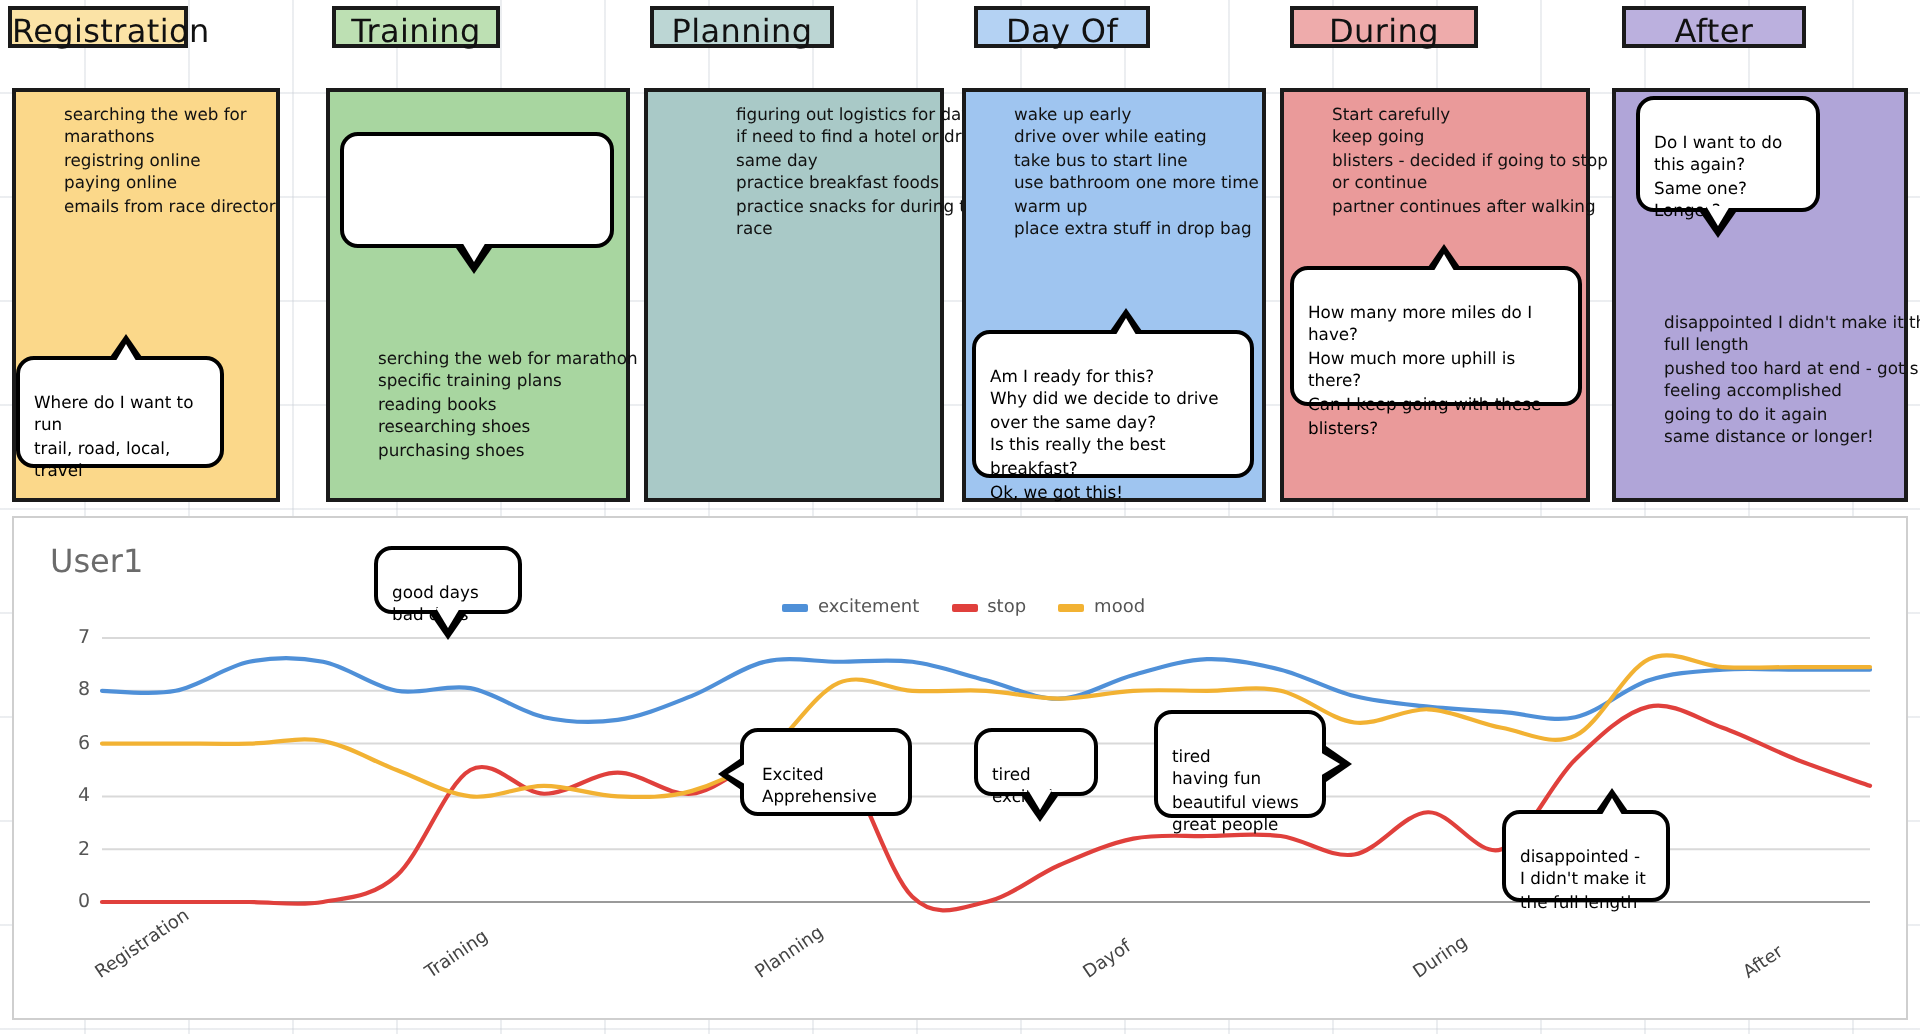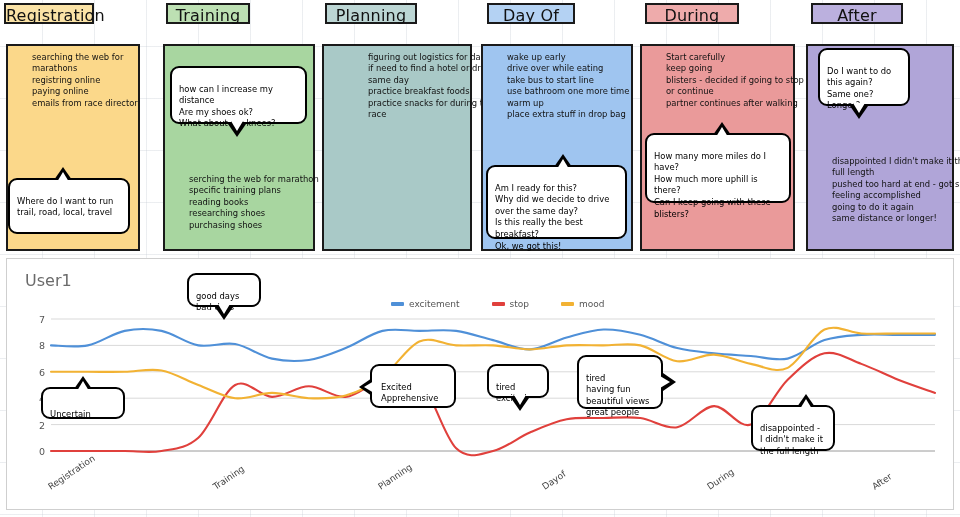--- a/index.html
+++ b/index.html
@@ -129,21 +129,21 @@
     left: 18px; top: 12px;
     font-size: 16px;
     color: #6b6b6b;
     font-family: "DejaVu Sans", sans-serif;
     text-align: center;
   }
   #legend {
     position: absolute;
     left: 384px; top: 40px;
     display: flex;
-    gap: 32px;
+    gap: 16px;
     align-items: center;
     font-size: 9px;
     color: #555;
   }
   .leg-item { display: flex; align-items: center; gap: 5px; }
   .leg-swatch { width: 13px; height: 4px; border-radius: 1px; display: block; }
   .leg-label { font-size: 9px; color: #555; }
 
   #plot {
     position: absolute;
@@ -180,38 +180,35 @@
   <div class="stage">
     <div class="stage-chip" style="left:4px; width:90px; background:#fbe3a6;">
       <span>Registration</span>
     </div>
     <div class="stage-body" style="left:6px; width:134px; height:207px; background:#fbd88a;"></div>
     <div class="stage-list" style="left:12px; top:52px; width:126px;">searching the web for marathons
 registring online
 paying online
 emails from race director</div>
 
-    <div class="bub" style="left:8px; top:178px; width:122px; height:56px;">
+    <div class="bub" style="left:8px; top:178px; width:104px; height:56px;">
       <span>Where do I want to run
 trail, road, local, travel</span>
       <span class="tail tail-up-o" style="left:44px; top:-13px;"></span>
       <span class="tail tail-up-i" style="left:47px; top:-8px;"></span>
     </div>
   </div>
 
   <div class="stage">
     <div class="stage-chip" style="left:166px; width:84px; background:#bde0b3;">
       <span>Training</span>
     </div>
     <div class="stage-body" style="left:163px; width:152px; height:207px; background:#a8d6a0;"></div>
 
     <div class="bub" style="left:170px; top:66px; width:137px; height:58px;">
-      <span>how can I increase my distance
-Are my shoes ok?
-What about my knees?</span>
       <span class="tail tail-down-o" style="left:56px; top:56px;"></span>
       <span class="tail tail-down-i" style="left:59px; top:53px;"></span>
     </div>
 
     <div class="stage-list" style="left:169px; top:174px; width:142px;">serching the web for marathon
 specific training plans
 reading books
 researching shoes
 purchasing shoes</div>
   </div>
@@ -342,25 +339,20 @@
         </div>
     </div>
 
     <div class="bub" style="left:180px; top:14px; width:74px; height:34px;">
       <span>good days
 bad days</span>
       <span class="tail tail-down-o" style="left:26px; top:32px;"></span>
       <span class="tail tail-down-i" style="left:29px; top:29px;"></span>
     </div>
 
-    <div class="bub" style="left:34px; top:128px; width:84px; height:32px; padding-top:8px;">
-      <span>Uncertain</span>
-      <span class="tail tail-up-o" style="left:31px; top:-13px;"></span>
-      <span class="tail tail-up-i" style="left:34px; top:-8px;"></span>
-    </div>
 
     <div class="bub" style="left:363px; top:105px; width:86px; height:44px; padding-left:9px;">
       <span>Excited
 Apprehensive</span>
       <span class="tail tail-left-o" style="left:-13px; top:12px;"></span>
       <span class="tail tail-left-i" style="left:-8px; top:15px;"></span>
     </div>
 
     <div class="bub" style="left:480px; top:105px; width:62px; height:34px;">
       <span>tired

